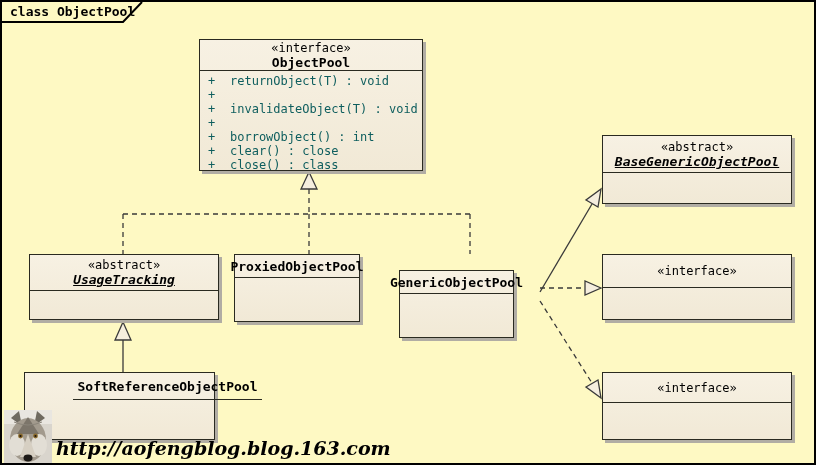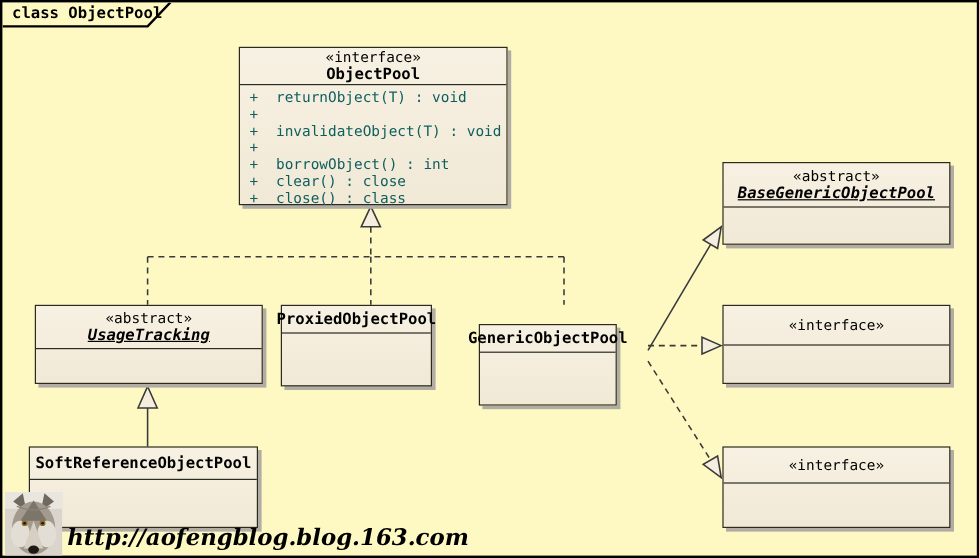--- a/index.html
+++ b/index.html
@@ -156,21 +156,21 @@
   </div>
 
   <div class="uml-box" style="left:600px;top:370px;width:190px;height:68px;">
     <div class="uml-head" style="height:30px;">
       <div class="stereotype">«interface»</div>
     </div>
     <div class="uml-body"></div>
   </div>
 
   <div class="uml-box" style="left:22px;top:370px;width:191px;height:68px;">
-    <div class="uml-head" style="height:27px;">
+    <div class="uml-head" style="height:27px;margin-left:48px;">
       <div class="cls-name">SoftReferenceObjectPool</div>
     </div>
     <div class="uml-body"></div>
   </div>
 
   <svg class="wolf" viewBox="0 0 48 55">
     <rect x="0" y="0" width="48" height="55" fill="#d9d5cd"></rect>
     <rect x="0" y="0" width="48" height="14" fill="#e9e6e0"></rect>
     <polygon points="7,8 15,1 18,16" fill="#6f6a60"></polygon>
     <polygon points="41,8 33,1 30,16" fill="#6f6a60"></polygon>

